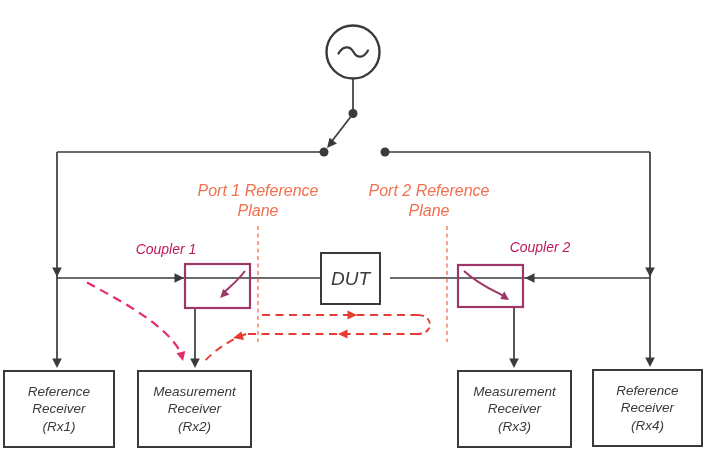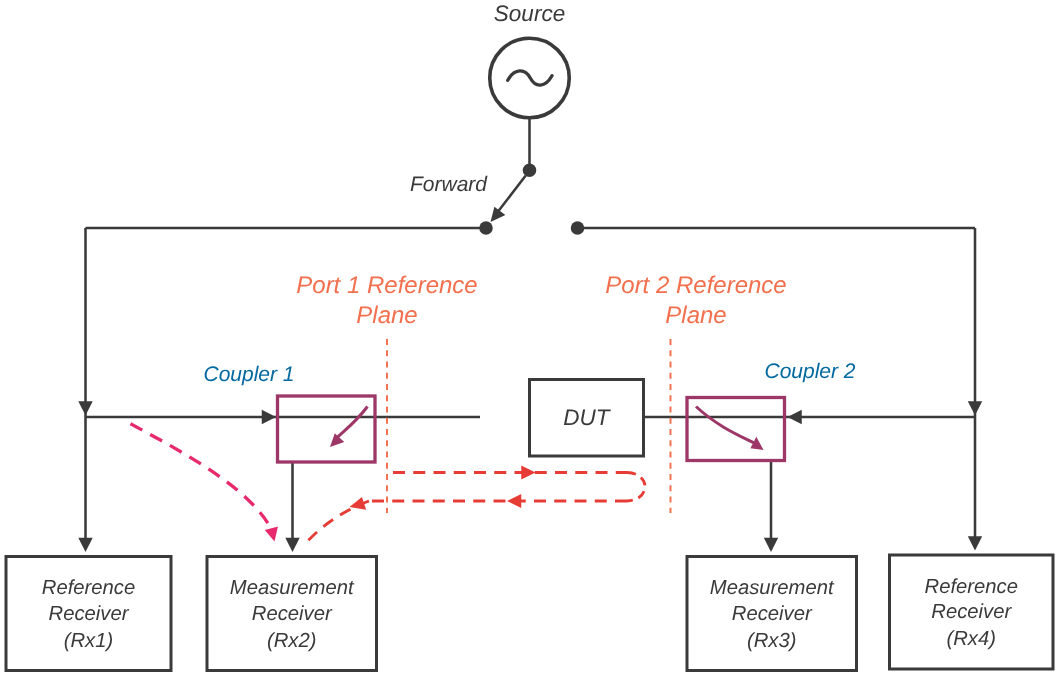--- a/index.html
+++ b/index.html
@@ -10,31 +10,31 @@
   svg.layer{position:absolute;left:0;top:0;}
   .lbl{
     position:absolute;font-style:italic;color:#3a3a3a;white-space:pre-line;
     text-align:center;line-height:1.22;
   }
   .lbl-source{left:313px;top:1px;width:80px;font-size:15px;}
   .lbl-forward{left:259px;top:114px;width:80px;font-size:14px;}
   .lbl-reverse{left:379px;top:114px;width:80px;font-size:14px;}
   .lbl-plane{width:140px;font-size:16px;color:#f2704e;}
   .lbl-plane1{left:188px;top:181px;}
-  .lbl-plane2{left:394px;top:181px;}
-  .lbl-coupler{width:110px;font-size:14px;color:#0369a1;}
+  .lbl-plane2{left:359px;top:181px;}
+  .lbl-coupler{width:110px;font-size:14px;color:#be185d;}
   .lbl-coupler1{left:111px;top:241px;}
   .lbl-coupler2{left:485px;top:239px;}
   .box{
     position:absolute;border:2px solid #3a3a3a;background:#ffffff;
     display:flex;align-items:center;justify-content:center;
     font-style:italic;color:#3a3a3a;text-align:center;white-space:pre-line;
     box-sizing:border-box;
   }
-  .box-dut{left:320px;top:252px;width:78px;height:53px;font-size:15px;margin-left:32px;}
+  .box-dut{left:320px;top:252px;width:61px;height:53px;font-size:19px;}
   .box-rx{font-size:13.5px;line-height:1.28;}
   .box-rx1{left:3px;top:370px;width:112px;height:78px;}
   .box-rx2{left:137px;top:370px;width:115px;height:78px;}
   .box-rx3{left:457px;top:370px;width:115px;height:78px;}
   .box-rx4{left:592px;top:369px;width:111px;height:78px;}
 </style>
 </head>
 <body>
 
 <div class="canvas">
@@ -110,22 +110,20 @@
       <path d="M 245 271 C 236 283 228 288 223 293.5" fill="none" stroke="#9c3768" stroke-width="2"></path>
       <polygon points="220,298 223.2,288.9 229.5,294.6" fill="#9c3768"></polygon>
     </g>
     <g>
       <rect x="458" y="265" width="65" height="42" fill="none" stroke="#9c3768" stroke-width="2.2"></rect>
       <path d="M 464 271 C 478 284 492 290 503 295.5" fill="none" stroke="#9c3768" stroke-width="2"></path>
       <polygon points="509,300 500.3,298.9 504.2,291.2" fill="#9c3768"></polygon>
     </g>
   </svg>
 
-  <div class="lbl lbl-source">Source</div>
-  <div class="lbl lbl-forward">Forward</div>
   <div class="lbl lbl-plane lbl-plane1">Port 1 Reference
 Plane</div>
   <div class="lbl lbl-plane lbl-plane2">Port 2 Reference
 Plane</div>
   <div class="lbl lbl-coupler lbl-coupler1">Coupler 1</div>
   <div class="lbl lbl-coupler lbl-coupler2">Coupler 2</div>
 
   <div class="box box-dut">DUT</div>
   <div class="box box-rx box-rx1">Reference
 Receiver

